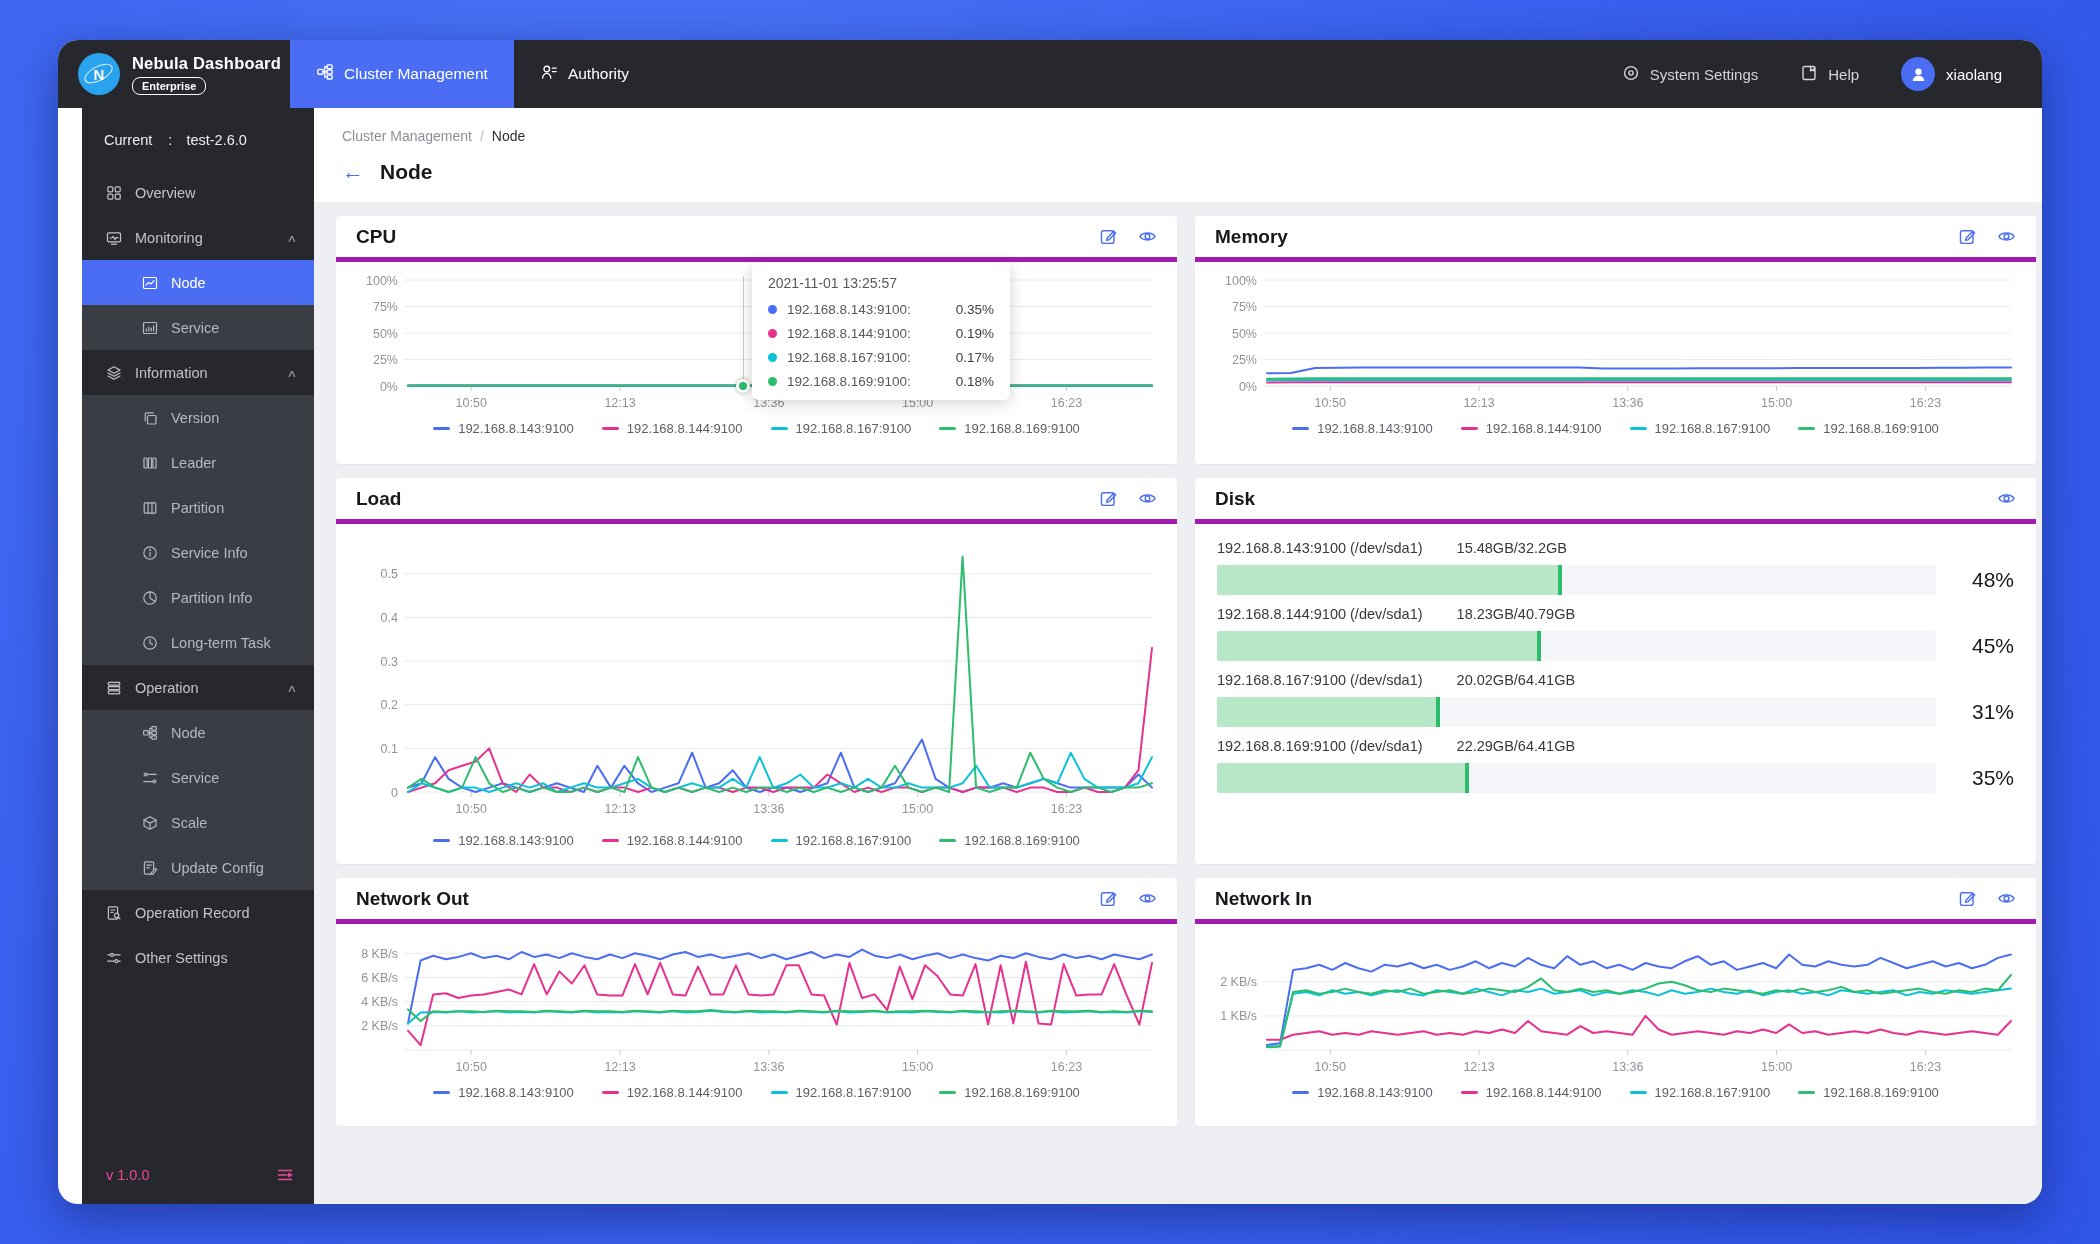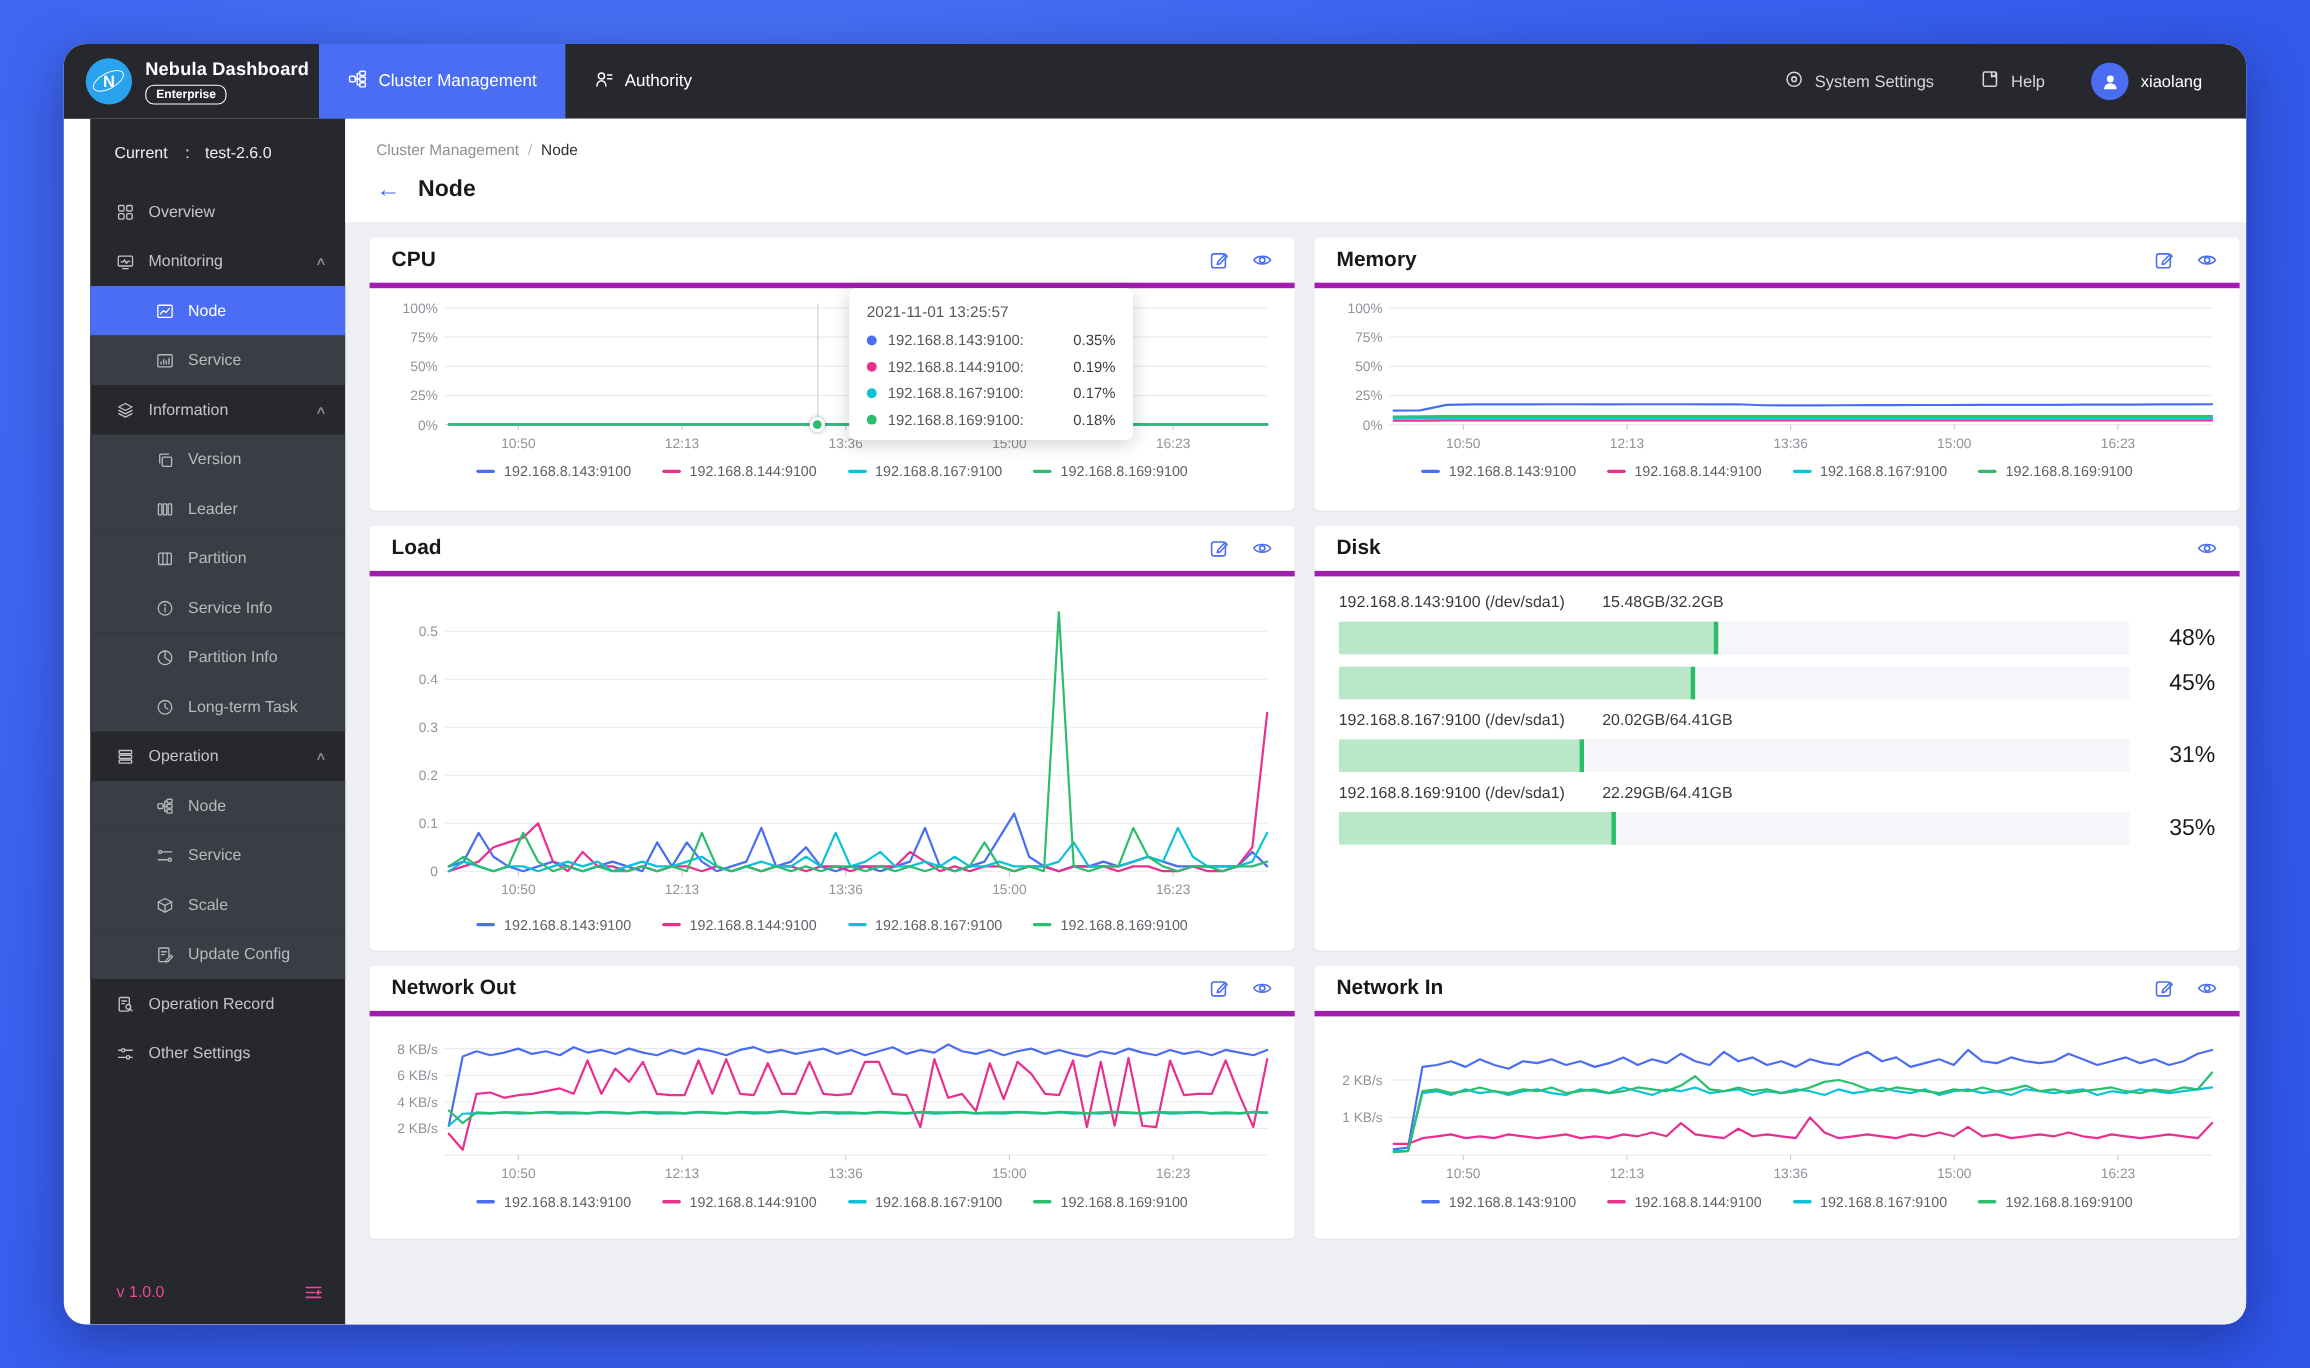--- a/index.html
+++ b/index.html
@@ -67,21 +67,21 @@
   .panel-icons svg { width:19px; height:19px; }
   .chart-wrap { padding:6px 11px 0 10px; position:relative; }
   svg.chart { display:block; }
   .legend { display:flex; justify-content:center; gap:28px; margin-top:3px; }
   .legend-item { display:flex; align-items:center; gap:8px; cursor:pointer; }
   .legend-swatch { width:17px; height:3.5px; border-radius:2px; }
   .legend-label { font-size:13px; color:#5c6066; }
   
   .cursor-line { position:absolute; left:407px; top:14px; width:1px; height:110px; background:#c9ccd2; }
   .cursor-dot { position:absolute; left:400px; top:117px; width:14px; height:14px; border-radius:50%; background:#2cbd6e; border:3px solid #fff; box-shadow:0 0 4px rgba(0,0,0,.35); }
-  .tooltip { position:absolute; left:436px; top:46px; width:258px; background:#fff; border-radius:6px; box-shadow:0 3px 16px rgba(0,0,0,.18); padding:13px 16px 11px 16px; z-index:5; }
+  .tooltip { position:absolute; left:416px; top:46px; width:258px; background:#fff; border-radius:6px; box-shadow:0 3px 16px rgba(0,0,0,.18); padding:13px 16px 11px 16px; z-index:5; }
   .tt-time { font-size:14px; color:#55585e; margin-bottom:11px; }
   .tt-row { display:flex; align-items:center; gap:10px; margin-bottom:9px; font-size:13.5px; color:#55585e; }
   .tt-row:last-child { margin-bottom:0; }
   .tt-dot { width:9px; height:9px; border-radius:50%; flex:none; }
   .tt-val { margin-left:auto; color:#3c3f45; }
   
   .disk-body { padding:16px 22px 0 22px; }
   .disk-row { margin-bottom:11px; }
   .disk-top { display:flex; gap:34px; font-size:14.5px; color:#37393f; margin-bottom:9px; }
   .disk-bar-row { display:flex; align-items:center; }
@@ -620,20 +620,24 @@
                   <span>15.48GB/32.2GB</span>
                 </div>
               <div class="disk-bar-row">
                   <div class="disk-track">
                     <div class="disk-fill" style="width: 48%;"></div>
                   </div>
                   <div class="disk-pct">48%</div>
                 </div>
             </div>
             <div class="disk-row">
+              <div class="disk-top">
+                  <span>192.168.8.144:9100 (/dev/sda1)</span>
+                  <span>18.23GB/40.79GB</span>
+                </div>
               <div class="disk-bar-row">
                   <div class="disk-track">
                     <div class="disk-fill" style="width: 45%;"></div>
                   </div>
                   <div class="disk-pct">45%</div>
                 </div>
             </div>
             <div class="disk-row">
               <div class="disk-top">
                   <span>192.168.8.167:9100 (/dev/sda1)</span>

